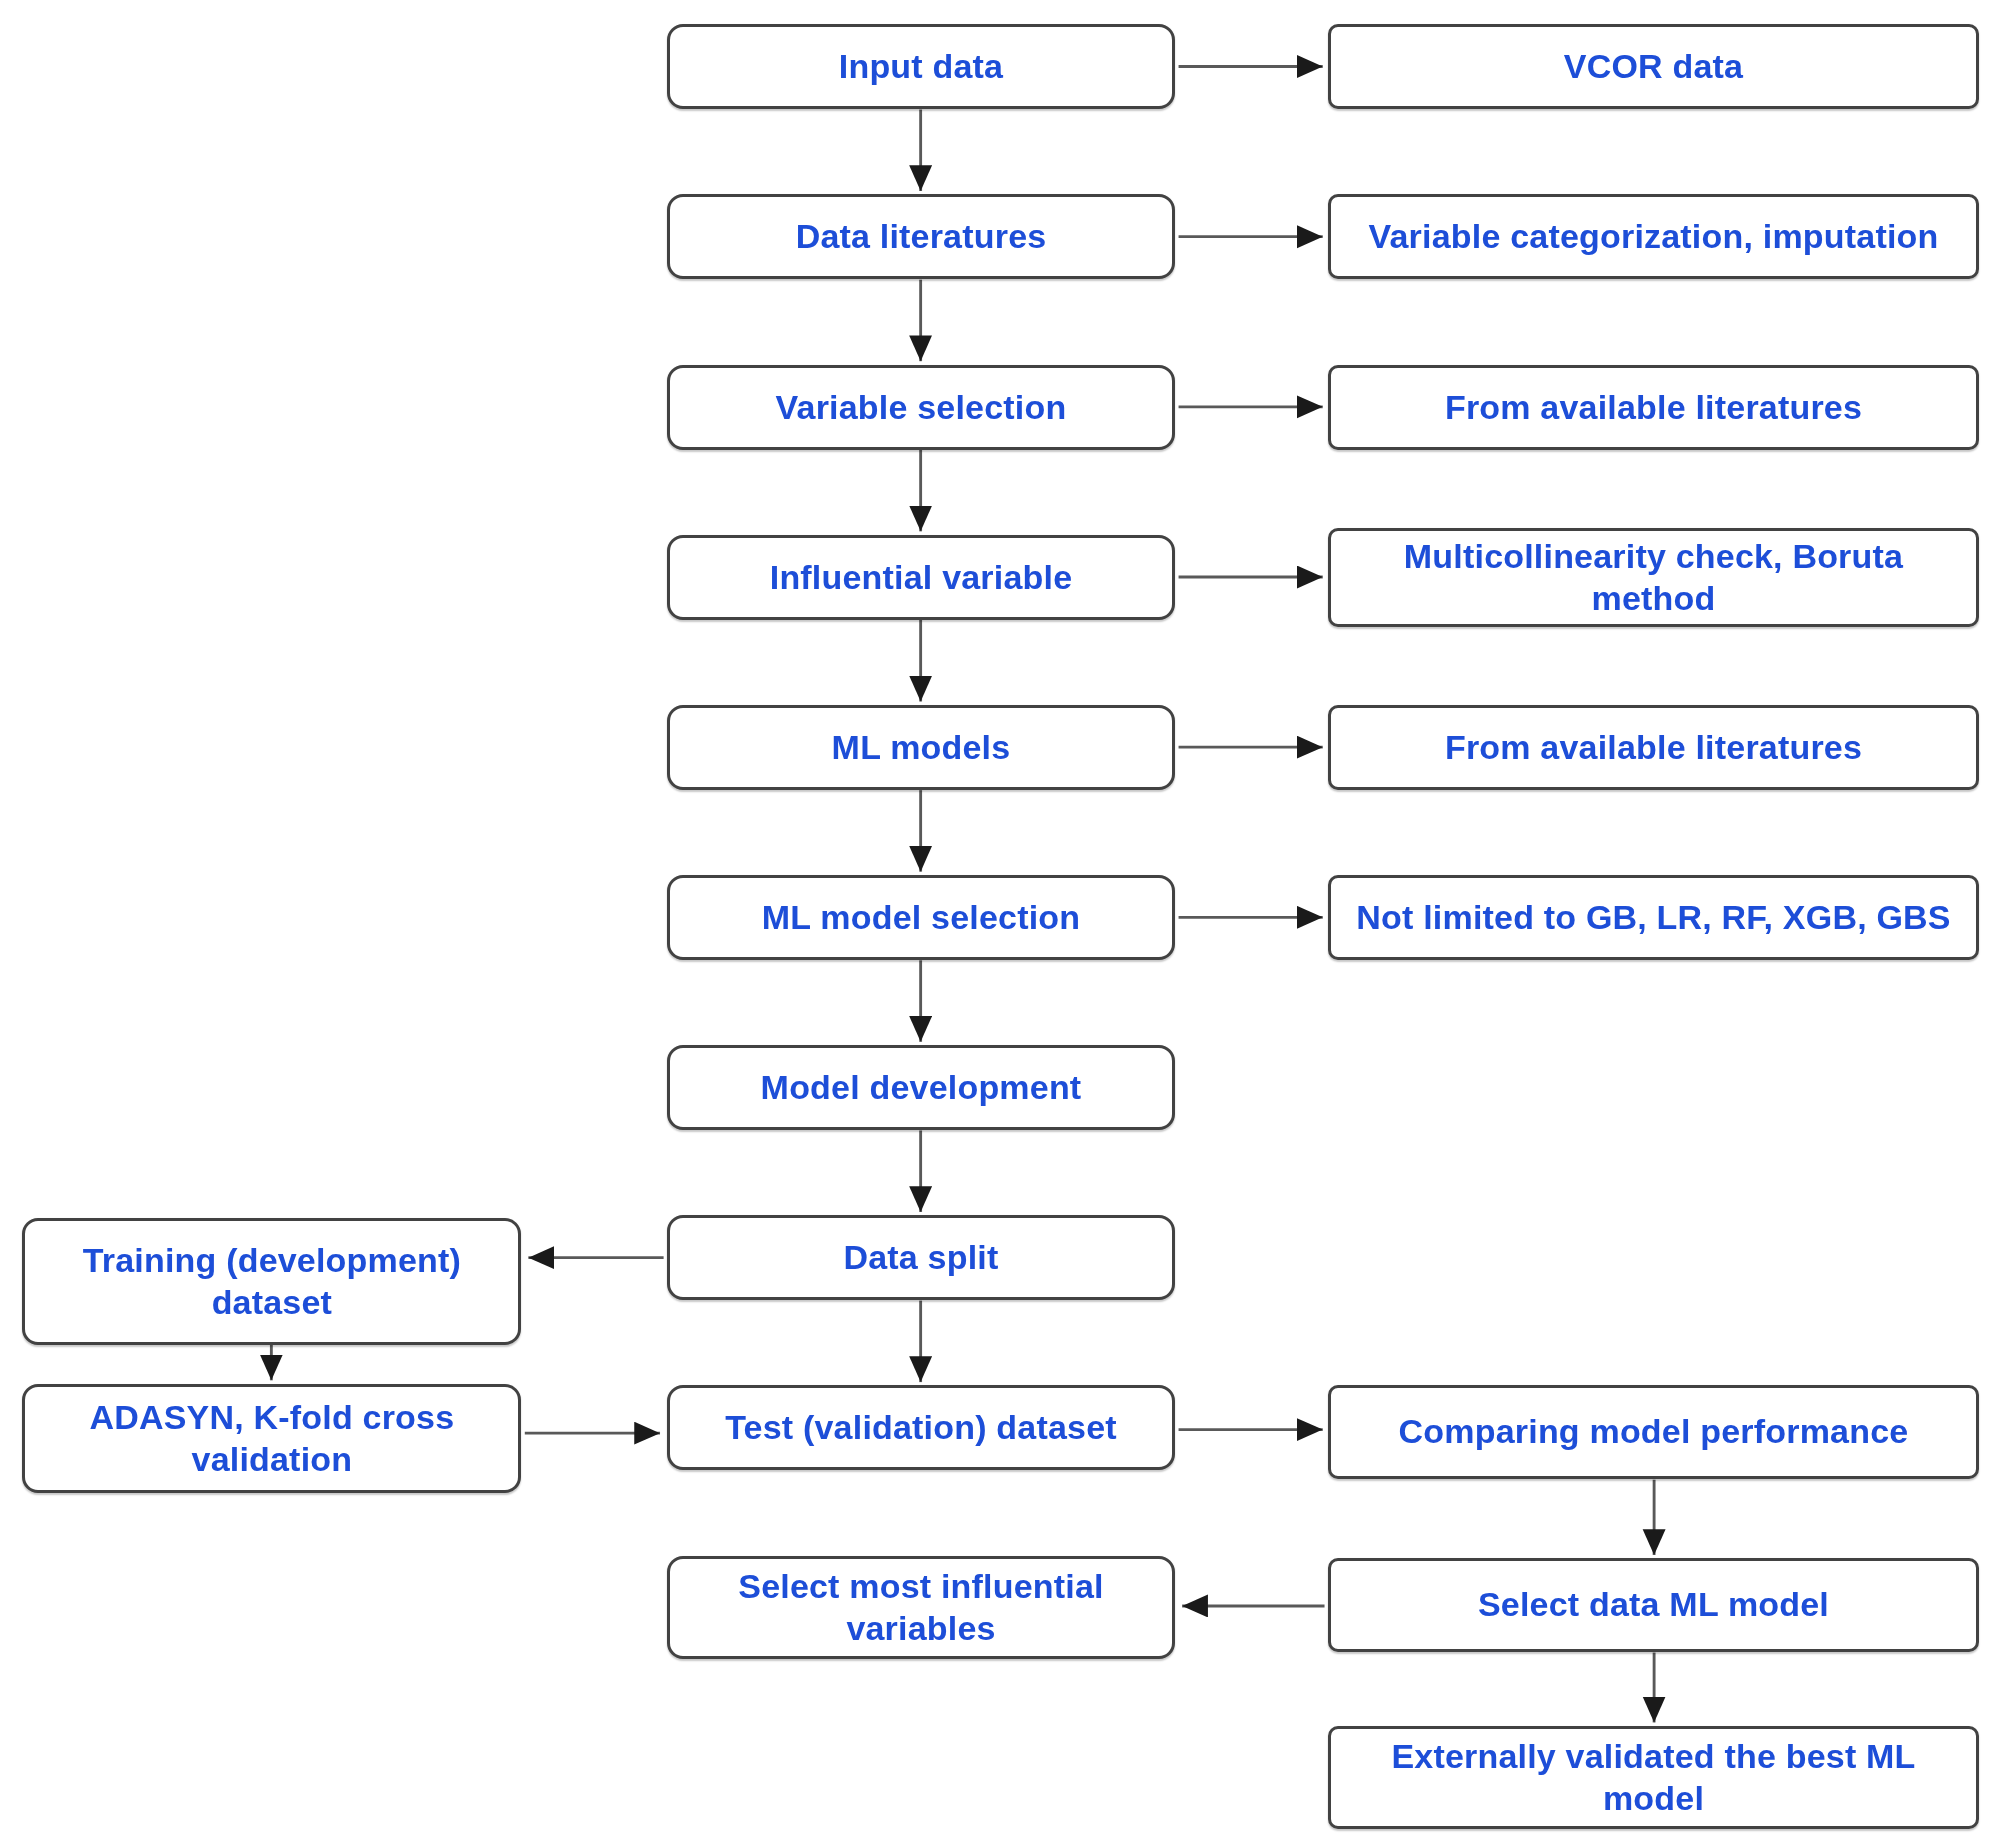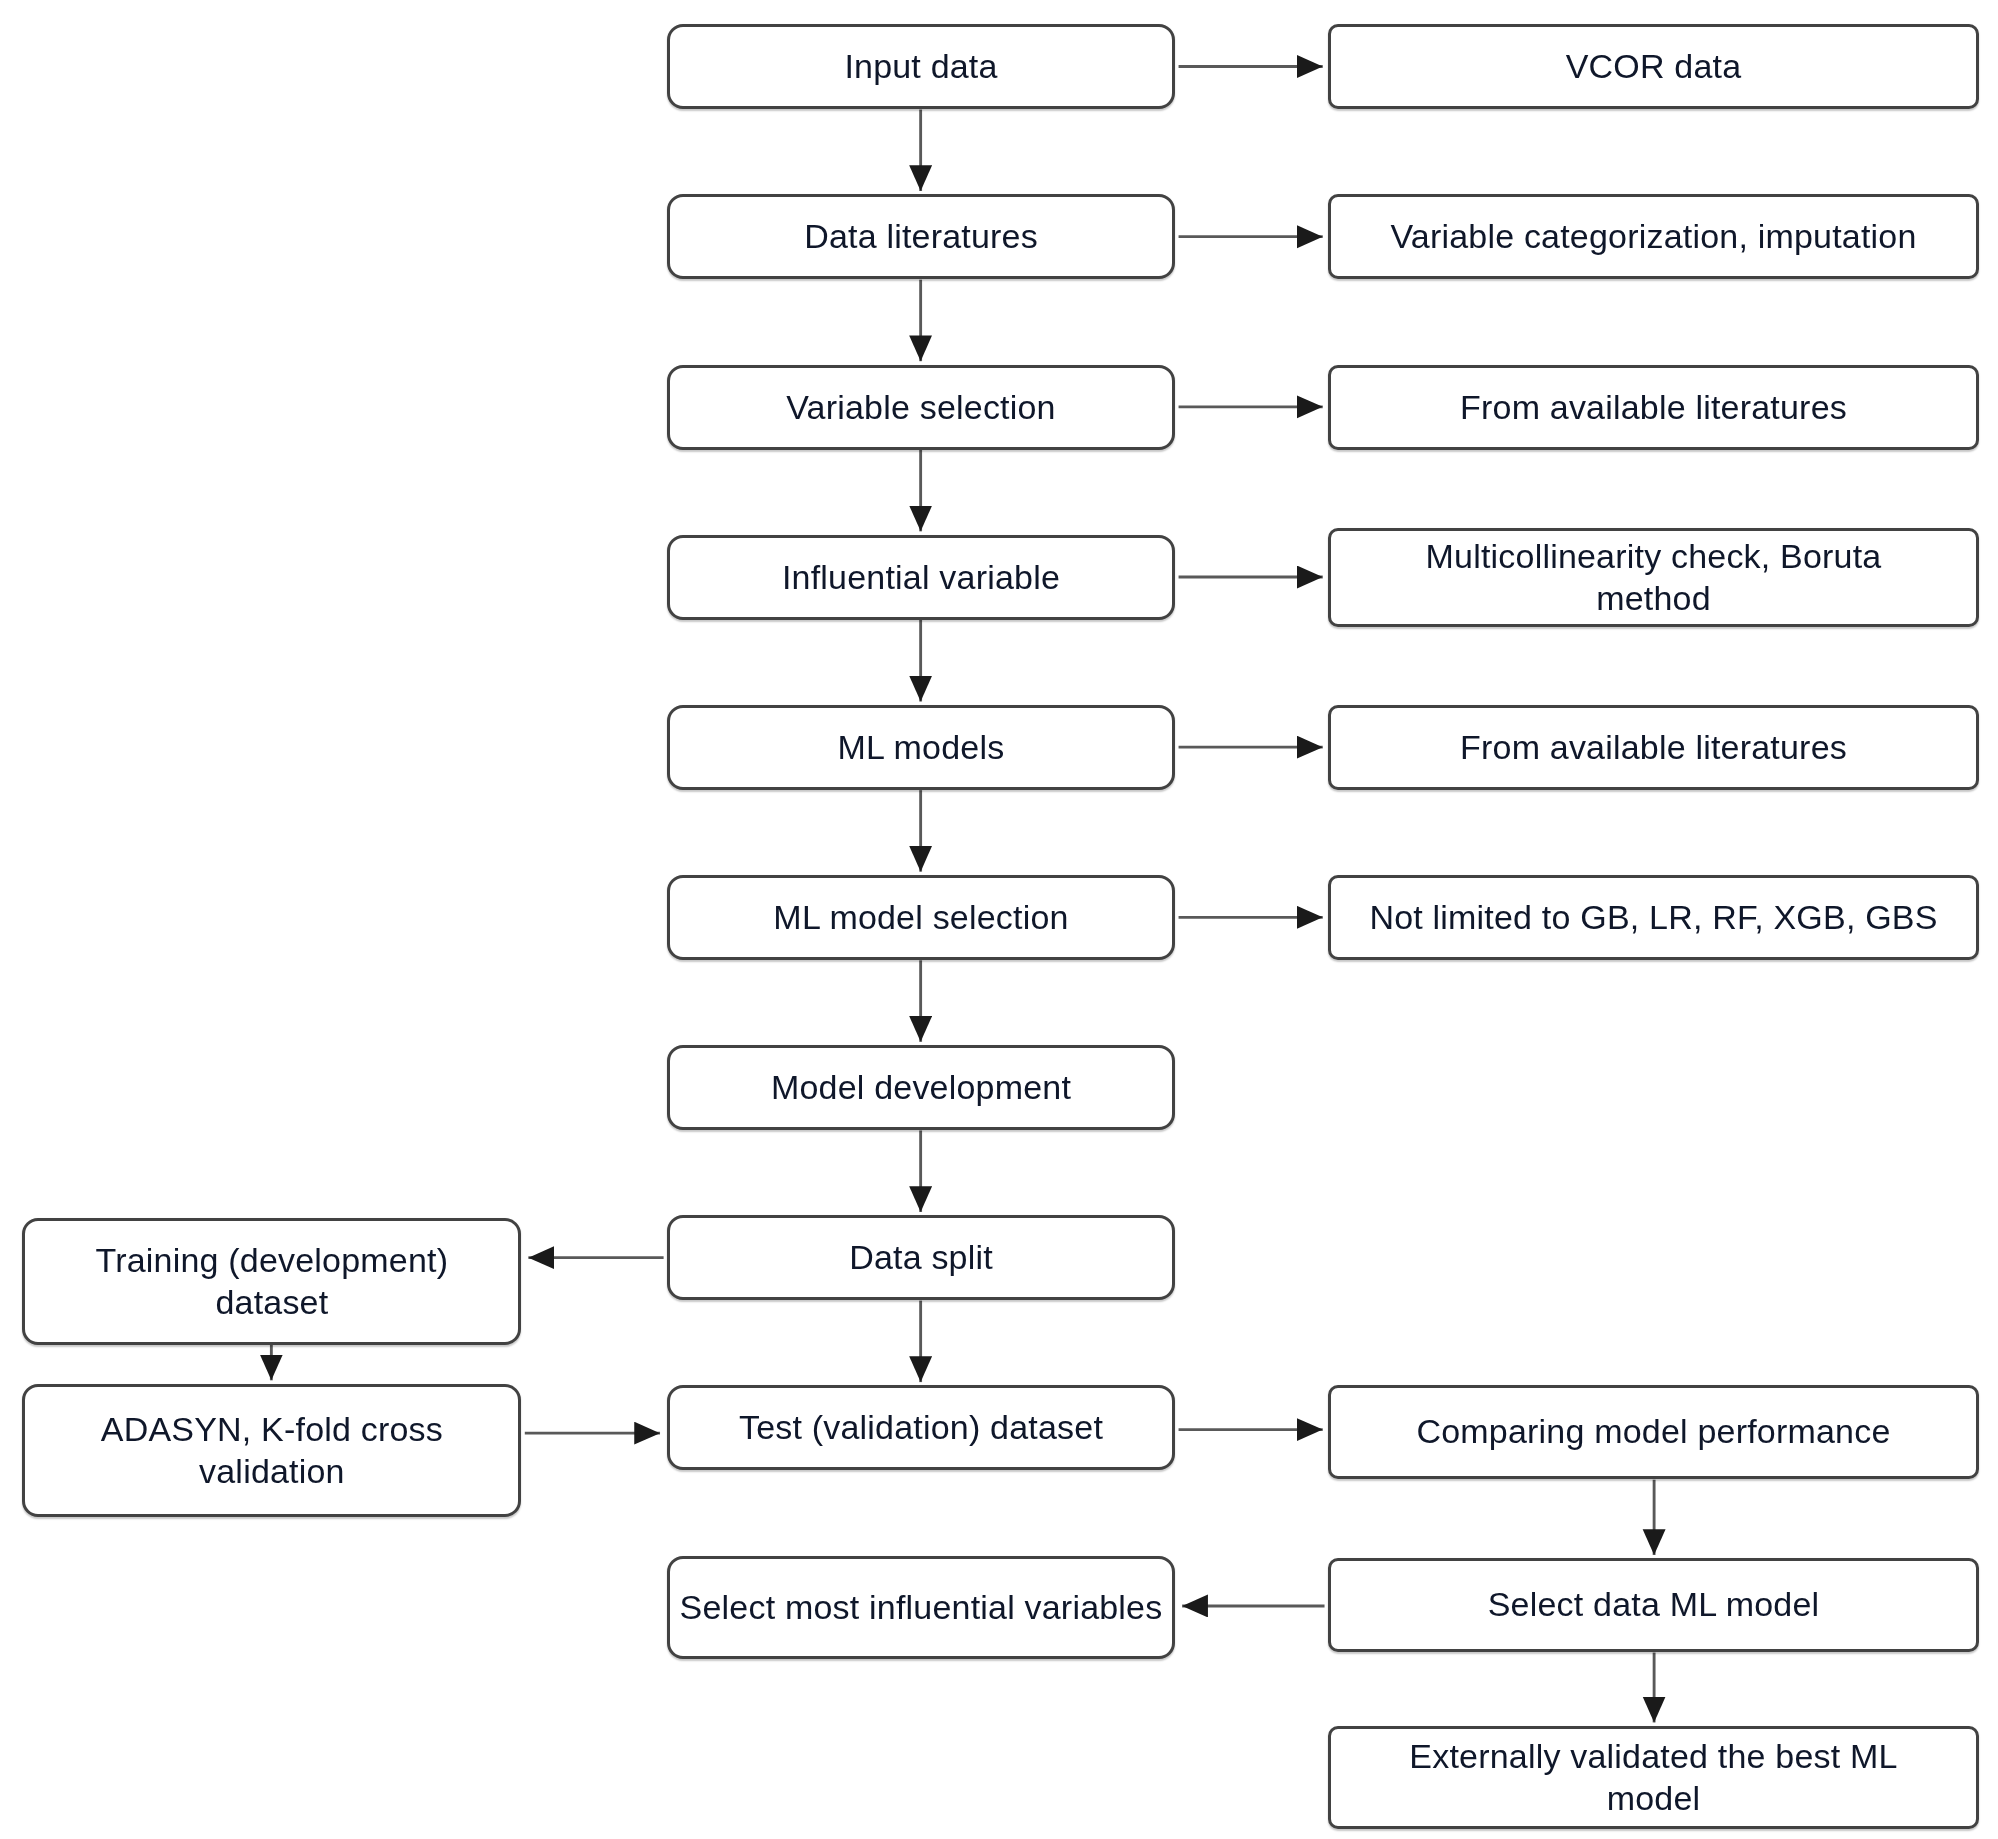--- a/index.html
+++ b/index.html
@@ -27,23 +27,24 @@
     box-shadow: 0 1.8px 1.8px rgba(0,0,0,0.22);
     display: flex;
     align-items: center;
     justify-content: center;
     text-align: center;
     box-sizing: border-box;
   }
   .node-label {
     font-size: 34px;
     line-height: 1.22;
-    color: #0f172a;
+    color: #1d4ed8;
     letter-spacing: 0.2px;
     padding: 0 9px;
+    font-weight: bold;
   }
   
   .col-center { left: 667px;  width: 508px; }
   .col-right  { left: 1328px; width: 651px; border-radius: 10px; }
   .col-left   { left: 22.4px;   width: 499px; }
 
   
   .n-input         { top: 24px;   height: 85px; }
   .n-vcor          { top: 24px;   height: 85px; }
   .n-processing    { top: 194px;  height: 85px; }
@@ -53,21 +54,21 @@
   .n-influential   { top: 535px;  height: 85px; }
   .n-multicol      { top: 528px;  height: 99px; }
   .n-mlmodels      { top: 705px;  height: 85px; }
   .n-lit2          { top: 705px;  height: 85px; }
   .n-mlselect      { top: 875px;  height: 85px; }
   .n-notlimited    { top: 875px;  height: 85px; }
   .n-modeldev      { top: 1045px; height: 85px; }
   .n-datasplit     { top: 1215px; height: 85px; }
   .n-training      { top: 1218px; height: 127px; }
   .n-test          { top: 1385px; height: 85px; }
-  .n-adasyn        { top: 1384px; height: 133px; }
+  .n-adasyn        { top: 1384px; height: 109px; }
   .n-comparing     { top: 1385px; height: 94px; }
   .n-selinfluential{ top: 1556px; height: 103px; }
   .n-selbest       { top: 1558px; height: 94px; }
   .n-external      { top: 1726px; height: 103px; }
 
   .n-multicol .node-label,
   .n-external .node-label { max-width: 564px; }
 </style>
 </head>
 <body>

